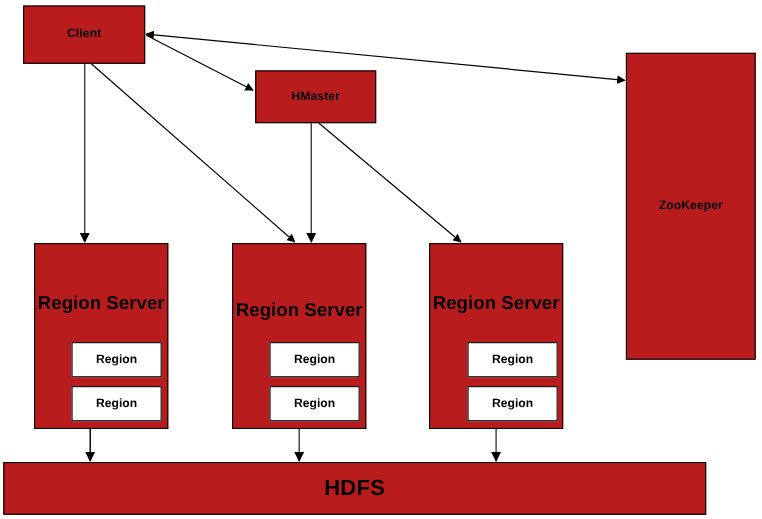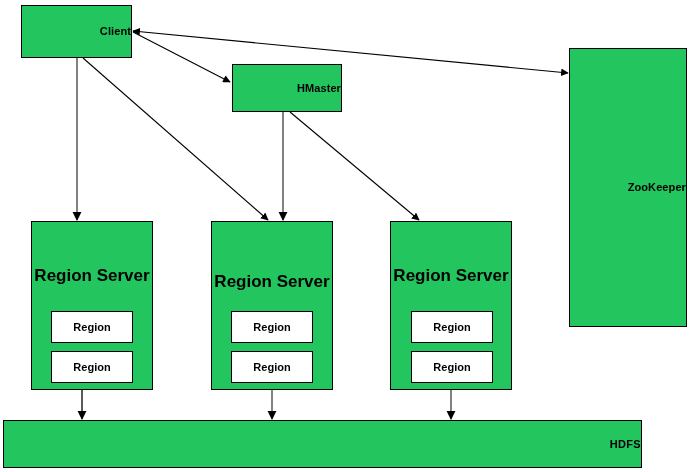--- a/index.html
+++ b/index.html
@@ -20,24 +20,24 @@
     left: 0;
     top: 0;
     width: 693px;
     height: 472px;
     pointer-events: none;
   }
   .node {
     position: absolute;
     box-sizing: border-box;
     border: 1px solid #000000;
-    background: #22c55e;
+    background: #b91c1c;
     display: flex;
     align-items: center;
-    justify-content: flex-end;
+    justify-content: center;
     color: #000000;
   }
   .node-label {
     font-weight: bold;
     font-size: 11px;
     letter-spacing: 0.1px;
     text-align: center;
     line-height: 1.1;
     white-space: nowrap;
   }
@@ -57,30 +57,31 @@
     white-space: nowrap;
   }
   .region {
     position: absolute;
     box-sizing: border-box;
     border: 1px solid #000000;
     background: #ffffff;
     display: flex;
     align-items: center;
     justify-content: center;
+    margin-left: 14px;
   }
   .region span {
     font-weight: bold;
     font-size: 11px;
     color: #000000;
     white-space: nowrap;
   }
   .hdfs-label {
     font-weight: bold;
-    font-size: 11px;
+    font-size: 20px;
     color: #000000;
     letter-spacing: 0.3px;
   }
 </style>
 </head>
 <body>
 
 <div id="canvas">
 
   <svg class="edges" viewBox="0 0 693 472" xmlns="http://www.w3.org/2000/svg">

